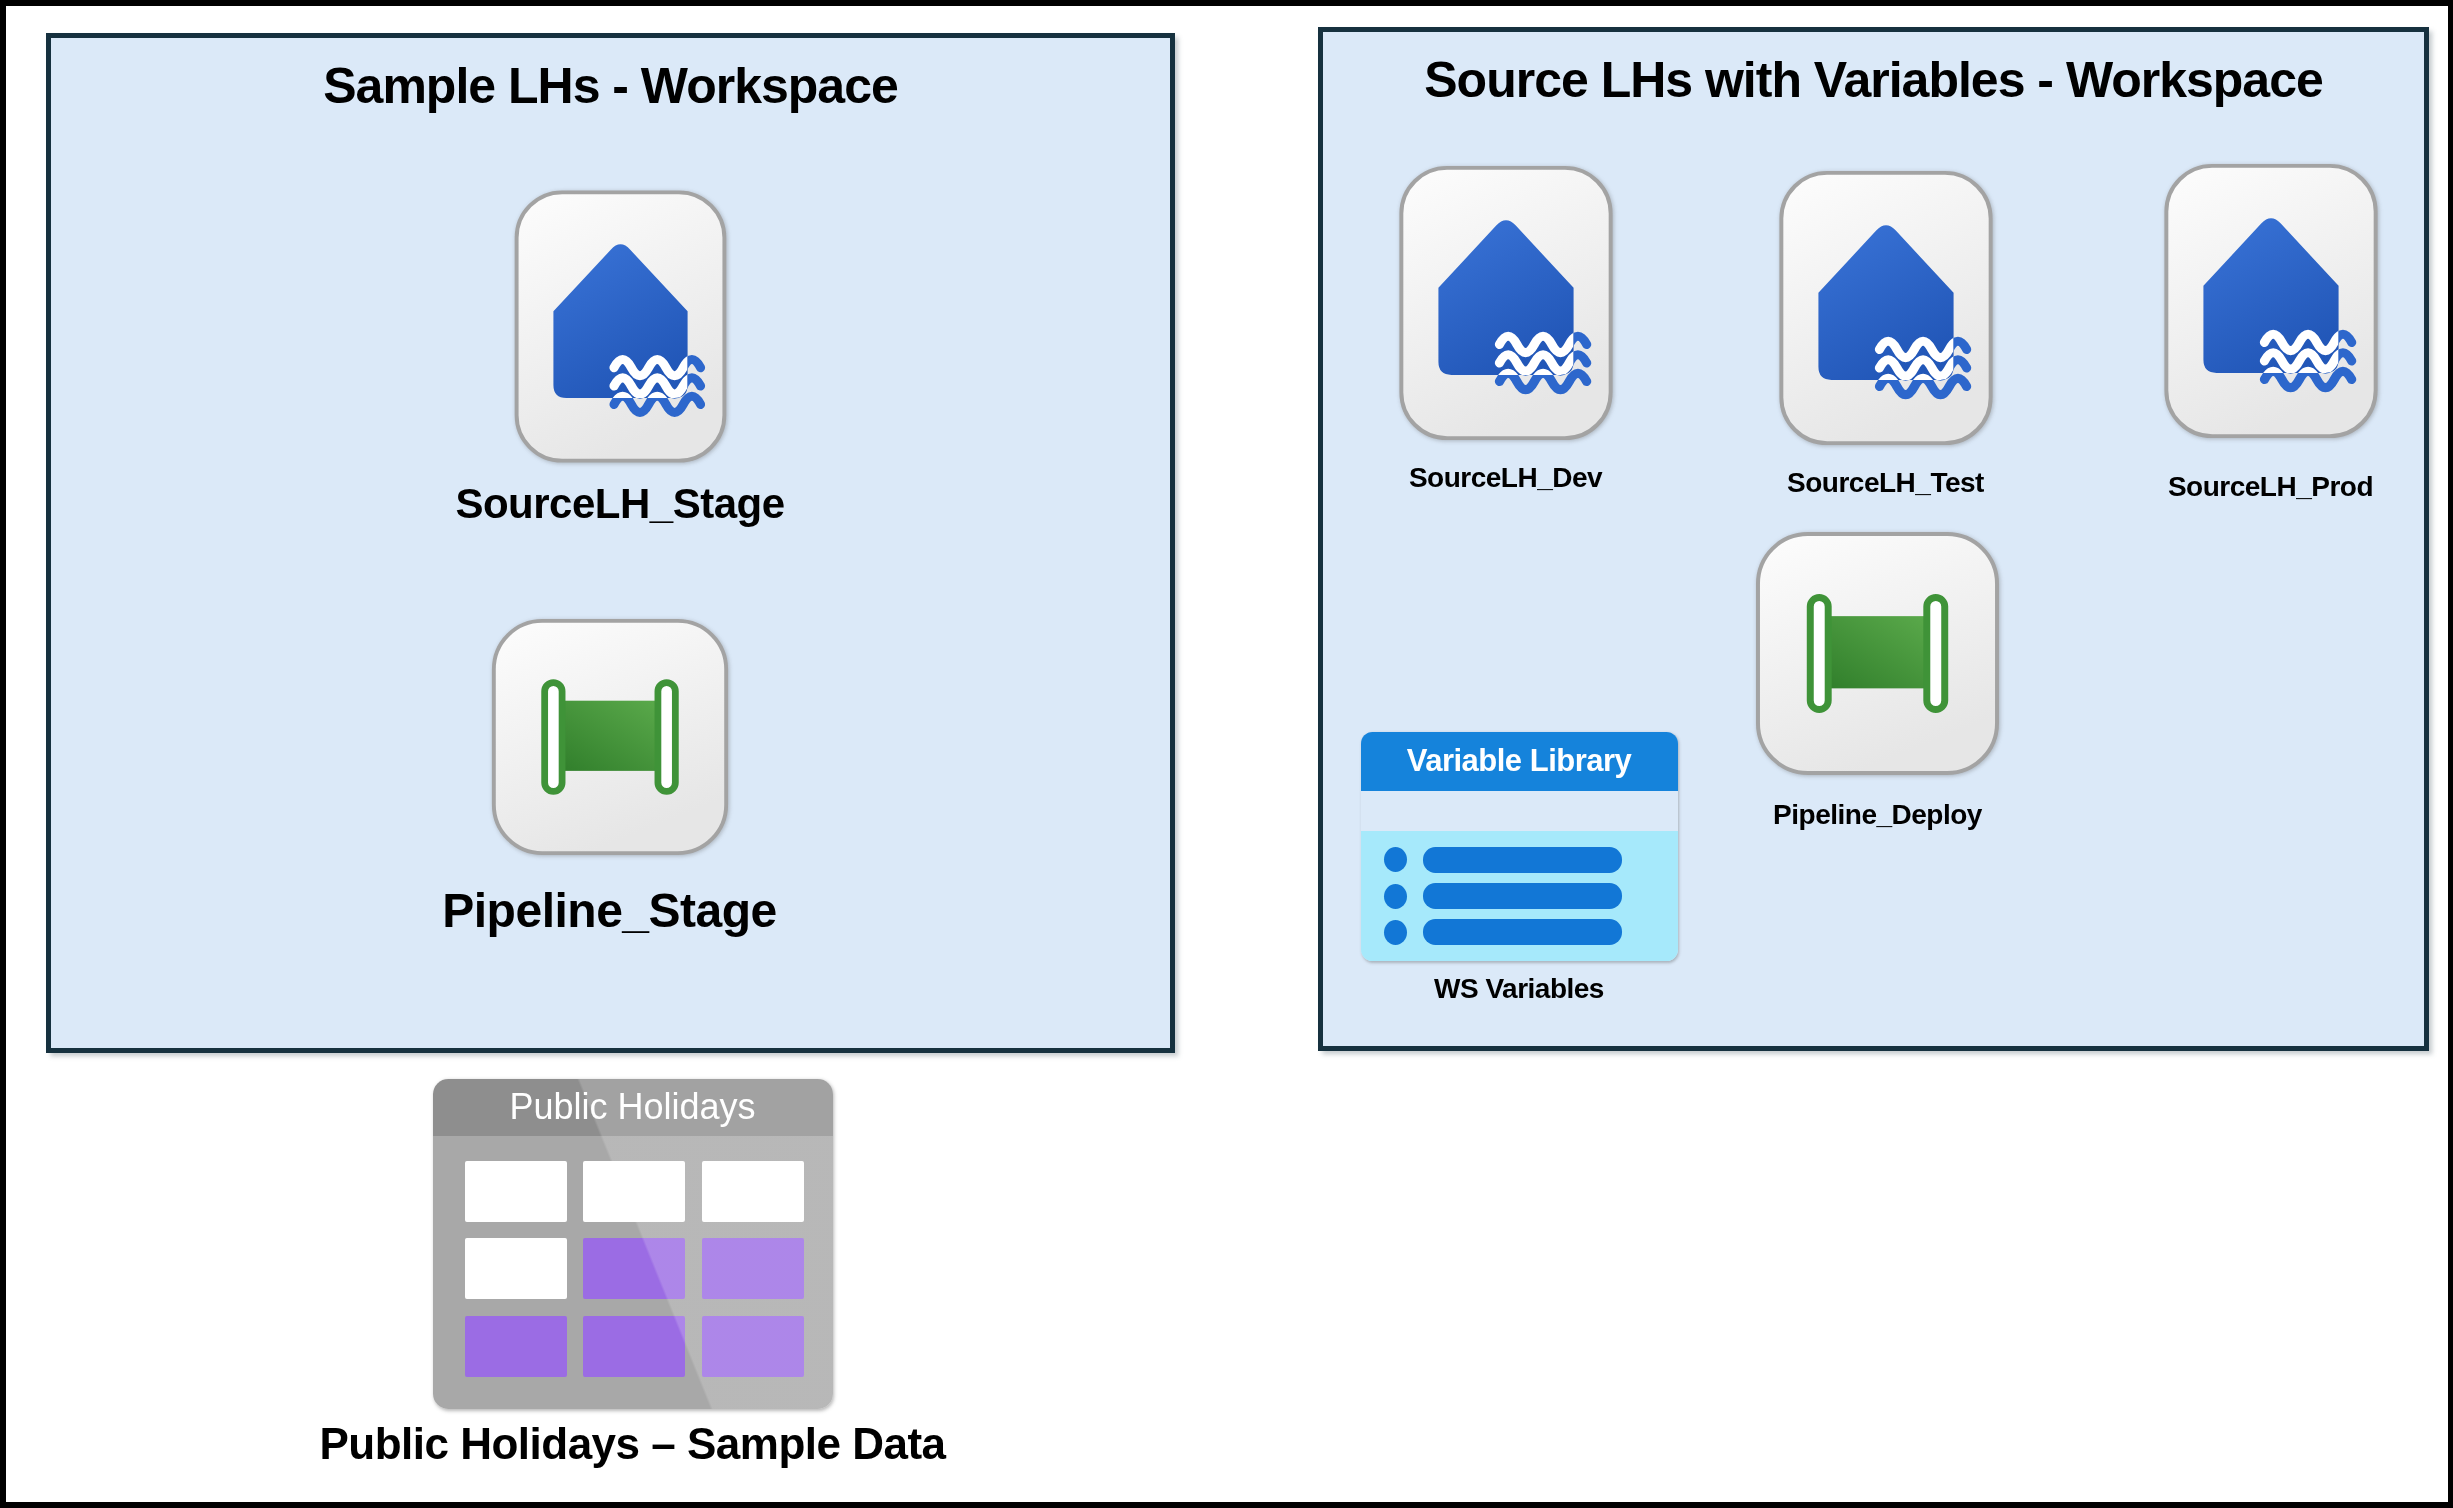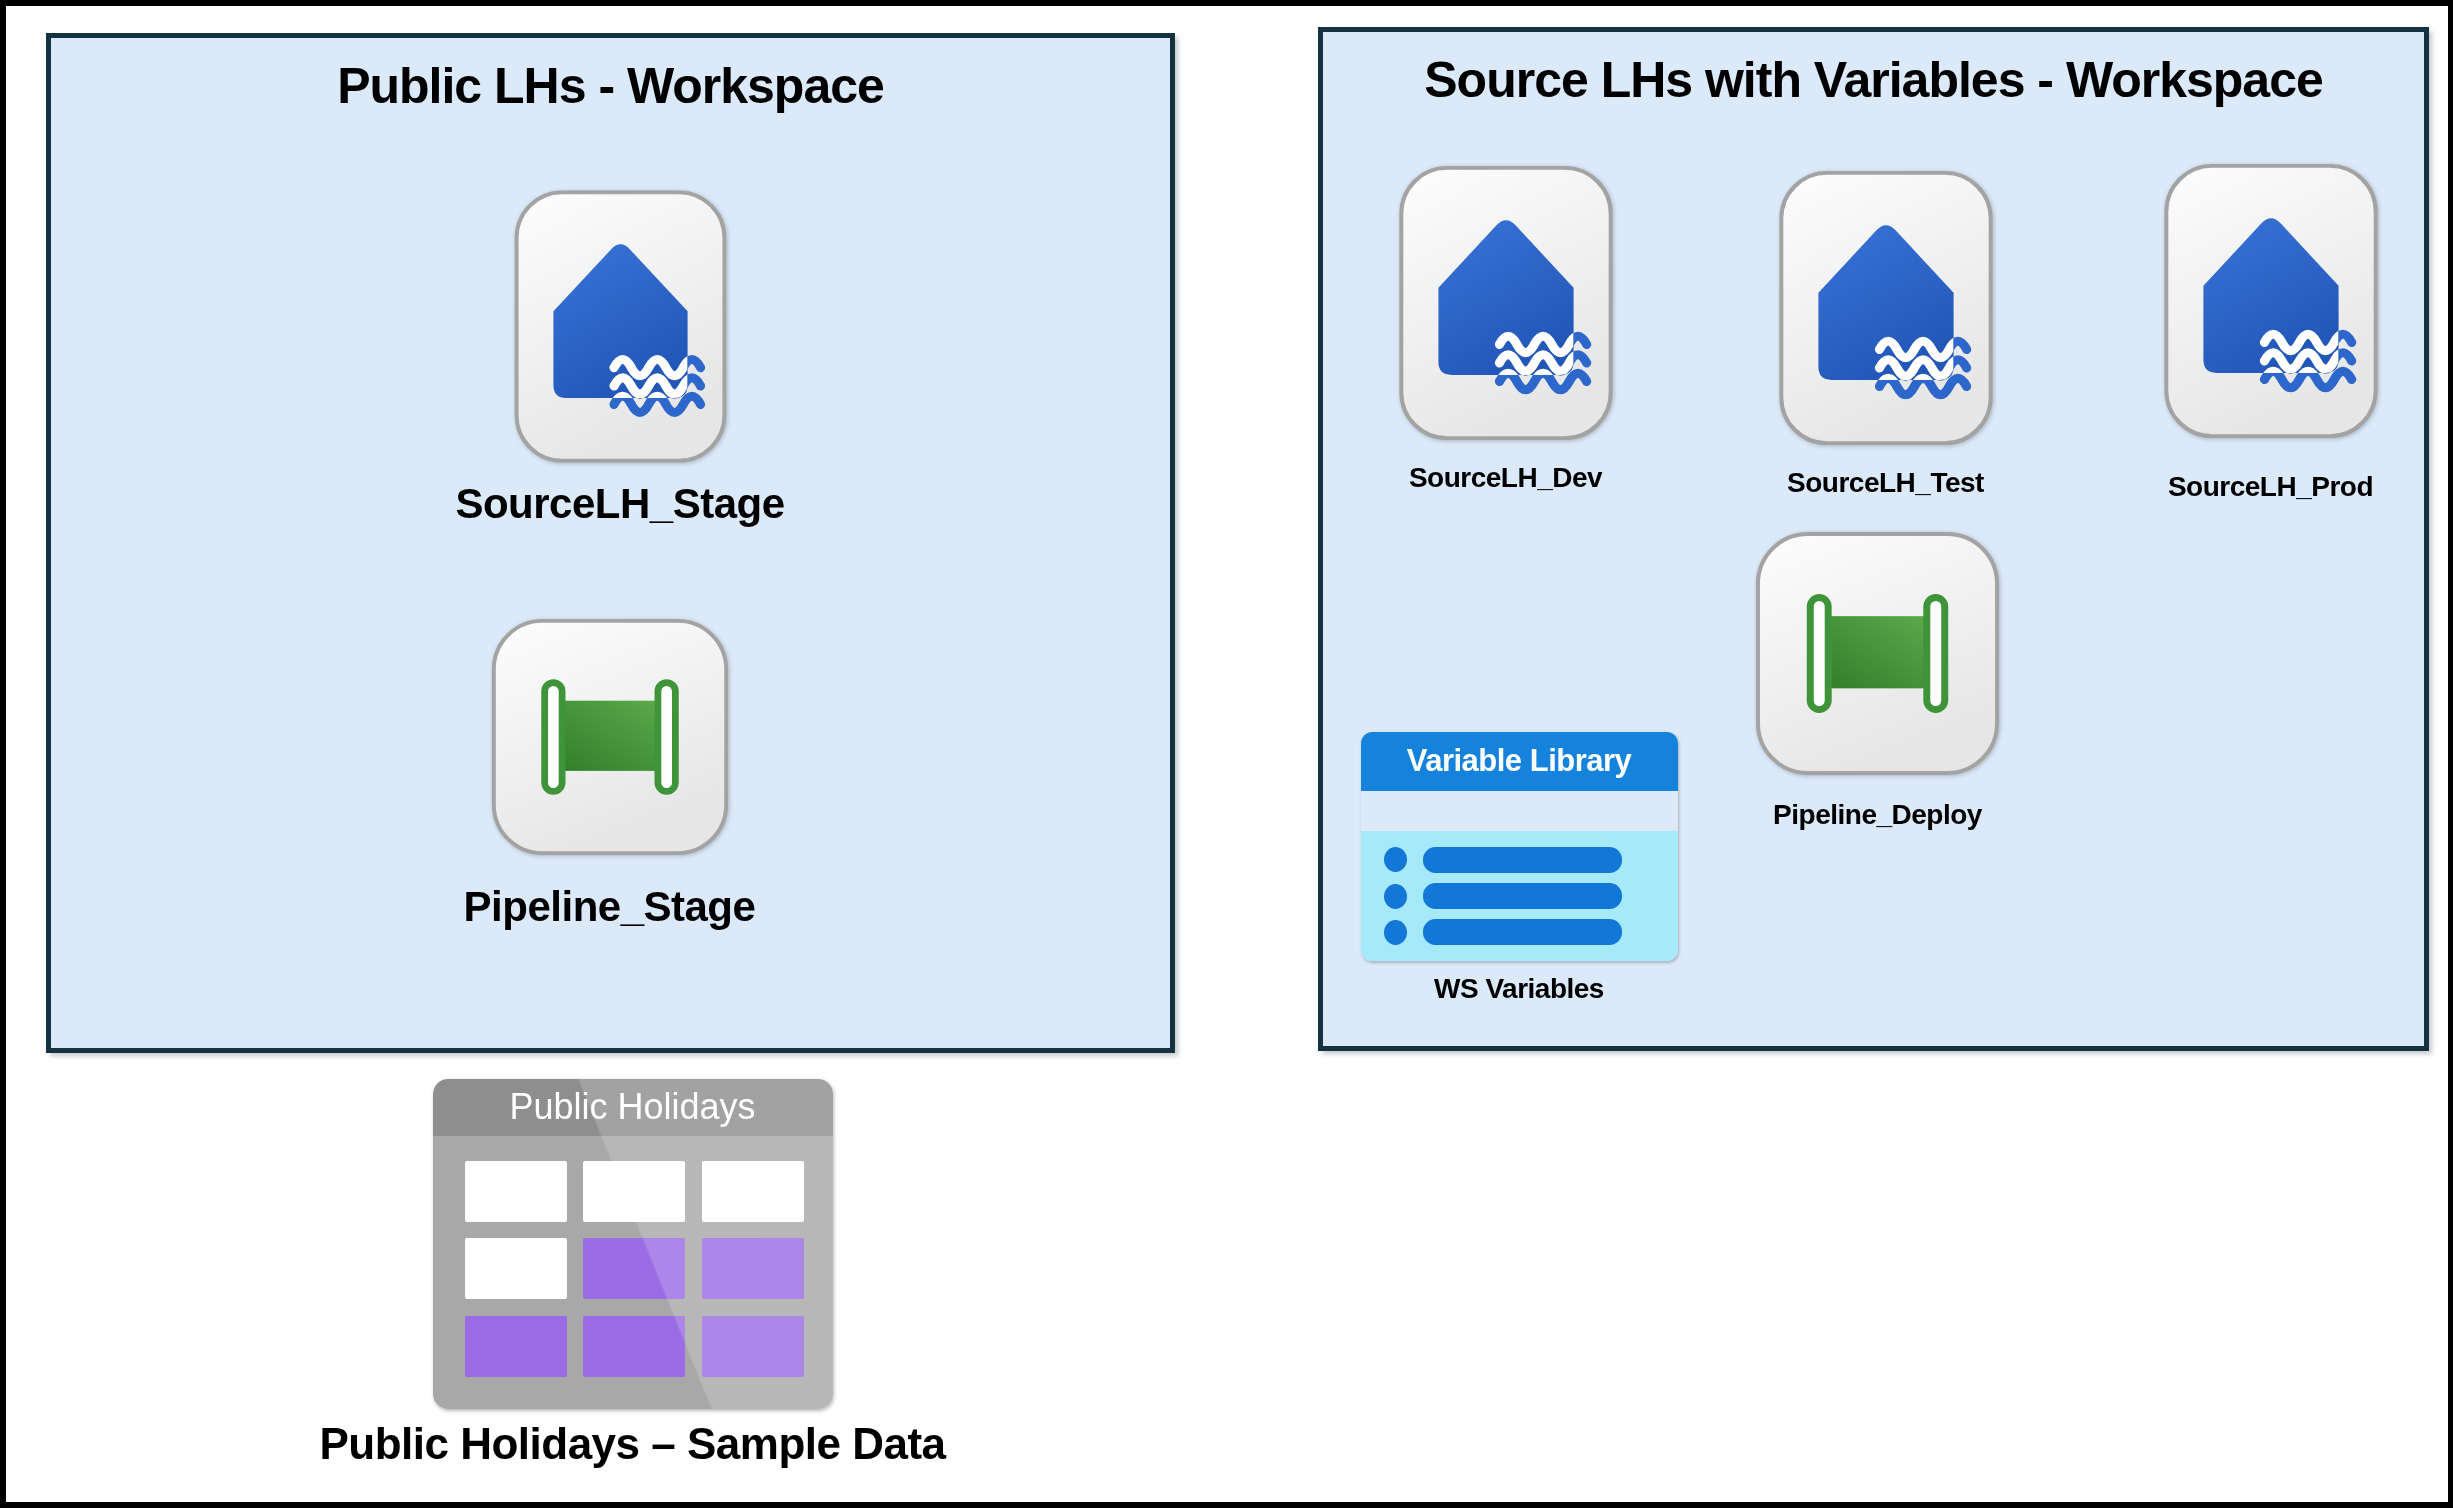--- a/index.html
+++ b/index.html
@@ -23,21 +23,21 @@
   .item{ position:absolute; display:flex; flex-direction:column; align-items:center;justify-content:center; }
   .item .icon svg{ display:block; filter:drop-shadow(1px 1.9px 1.9px rgba(80,80,80,.35)); }
   .item-label{
     font-weight:700; color:#000; letter-spacing:-0.5px; white-space:nowrap;
     font-size:28px; line-height:1.15;
   }
   
   #item-lh-stage   { left:416px; top:150px; width:306px; }
   #item-lh-stage .item-label{ margin-top:15.3px; font-size:42px; }
   #item-pipe-stage { left:401px; top:578px; width:315px; }
-  #item-pipe-stage .item-label{ margin-top:25px; font-size:42px; }
+  #item-pipe-stage .item-label{ margin-top:25px; font-size:48px; }
   
   #item-lh-dev  { left:21px;  top:124px; width:323px; }
   #item-lh-test { left:401px; top:129px; width:323px; }
   #item-lh-prod { left:786px; top:122px; width:323px;gap:11px; }
   #item-lh-dev .item-label, #item-lh-test .item-label, #item-lh-prod .item-label{ margin-top:11.5px; }
   #item-pipe-deploy { left:373px; top:497px; width:363px; }
   #item-pipe-deploy .item-label{ margin-top:21px; }
   #item-wsvars { left:28px; top:700px; width:336px; }
   #item-wsvars .item-label{ margin-top:11.5px; }
   
@@ -82,21 +82,21 @@
     background:linear-gradient(68deg, rgba(255,255,255,0) 52%, rgba(255,255,255,.18) 52.5%);
   }
   .caption{ margin-top:9.6px; font-size:44px; font-weight:700; color:#000; letter-spacing:-0.5px; white-space:nowrap;text-align:right; }
 </style>
 </head>
 <body>
 
 <div class="canvas">
 
   <div class="ws-box" id="box-stage">
-    <h2 class="ws-title">Public LHs - Workspace</h2>
+    <h2 class="ws-title">Sample LHs - Workspace</h2>
 
     <div class="item" id="item-lh-stage">
       <div class="icon">
           <svg width="223" height="277" viewBox="0 0 100 128" xmlns="http://www.w3.org/2000/svg">
     <defs>
       <linearGradient id="tg1" x1="0" y1="0" x2="0.4" y2="1">
         <stop offset="0" stop-color="#fdfdfd"></stop>
                 <stop offset="1" stop-color="#e6e6e6"></stop>
       </linearGradient>
       <linearGradient id="hg1" x1="0" y1="0" x2="0.5" y2="1">

